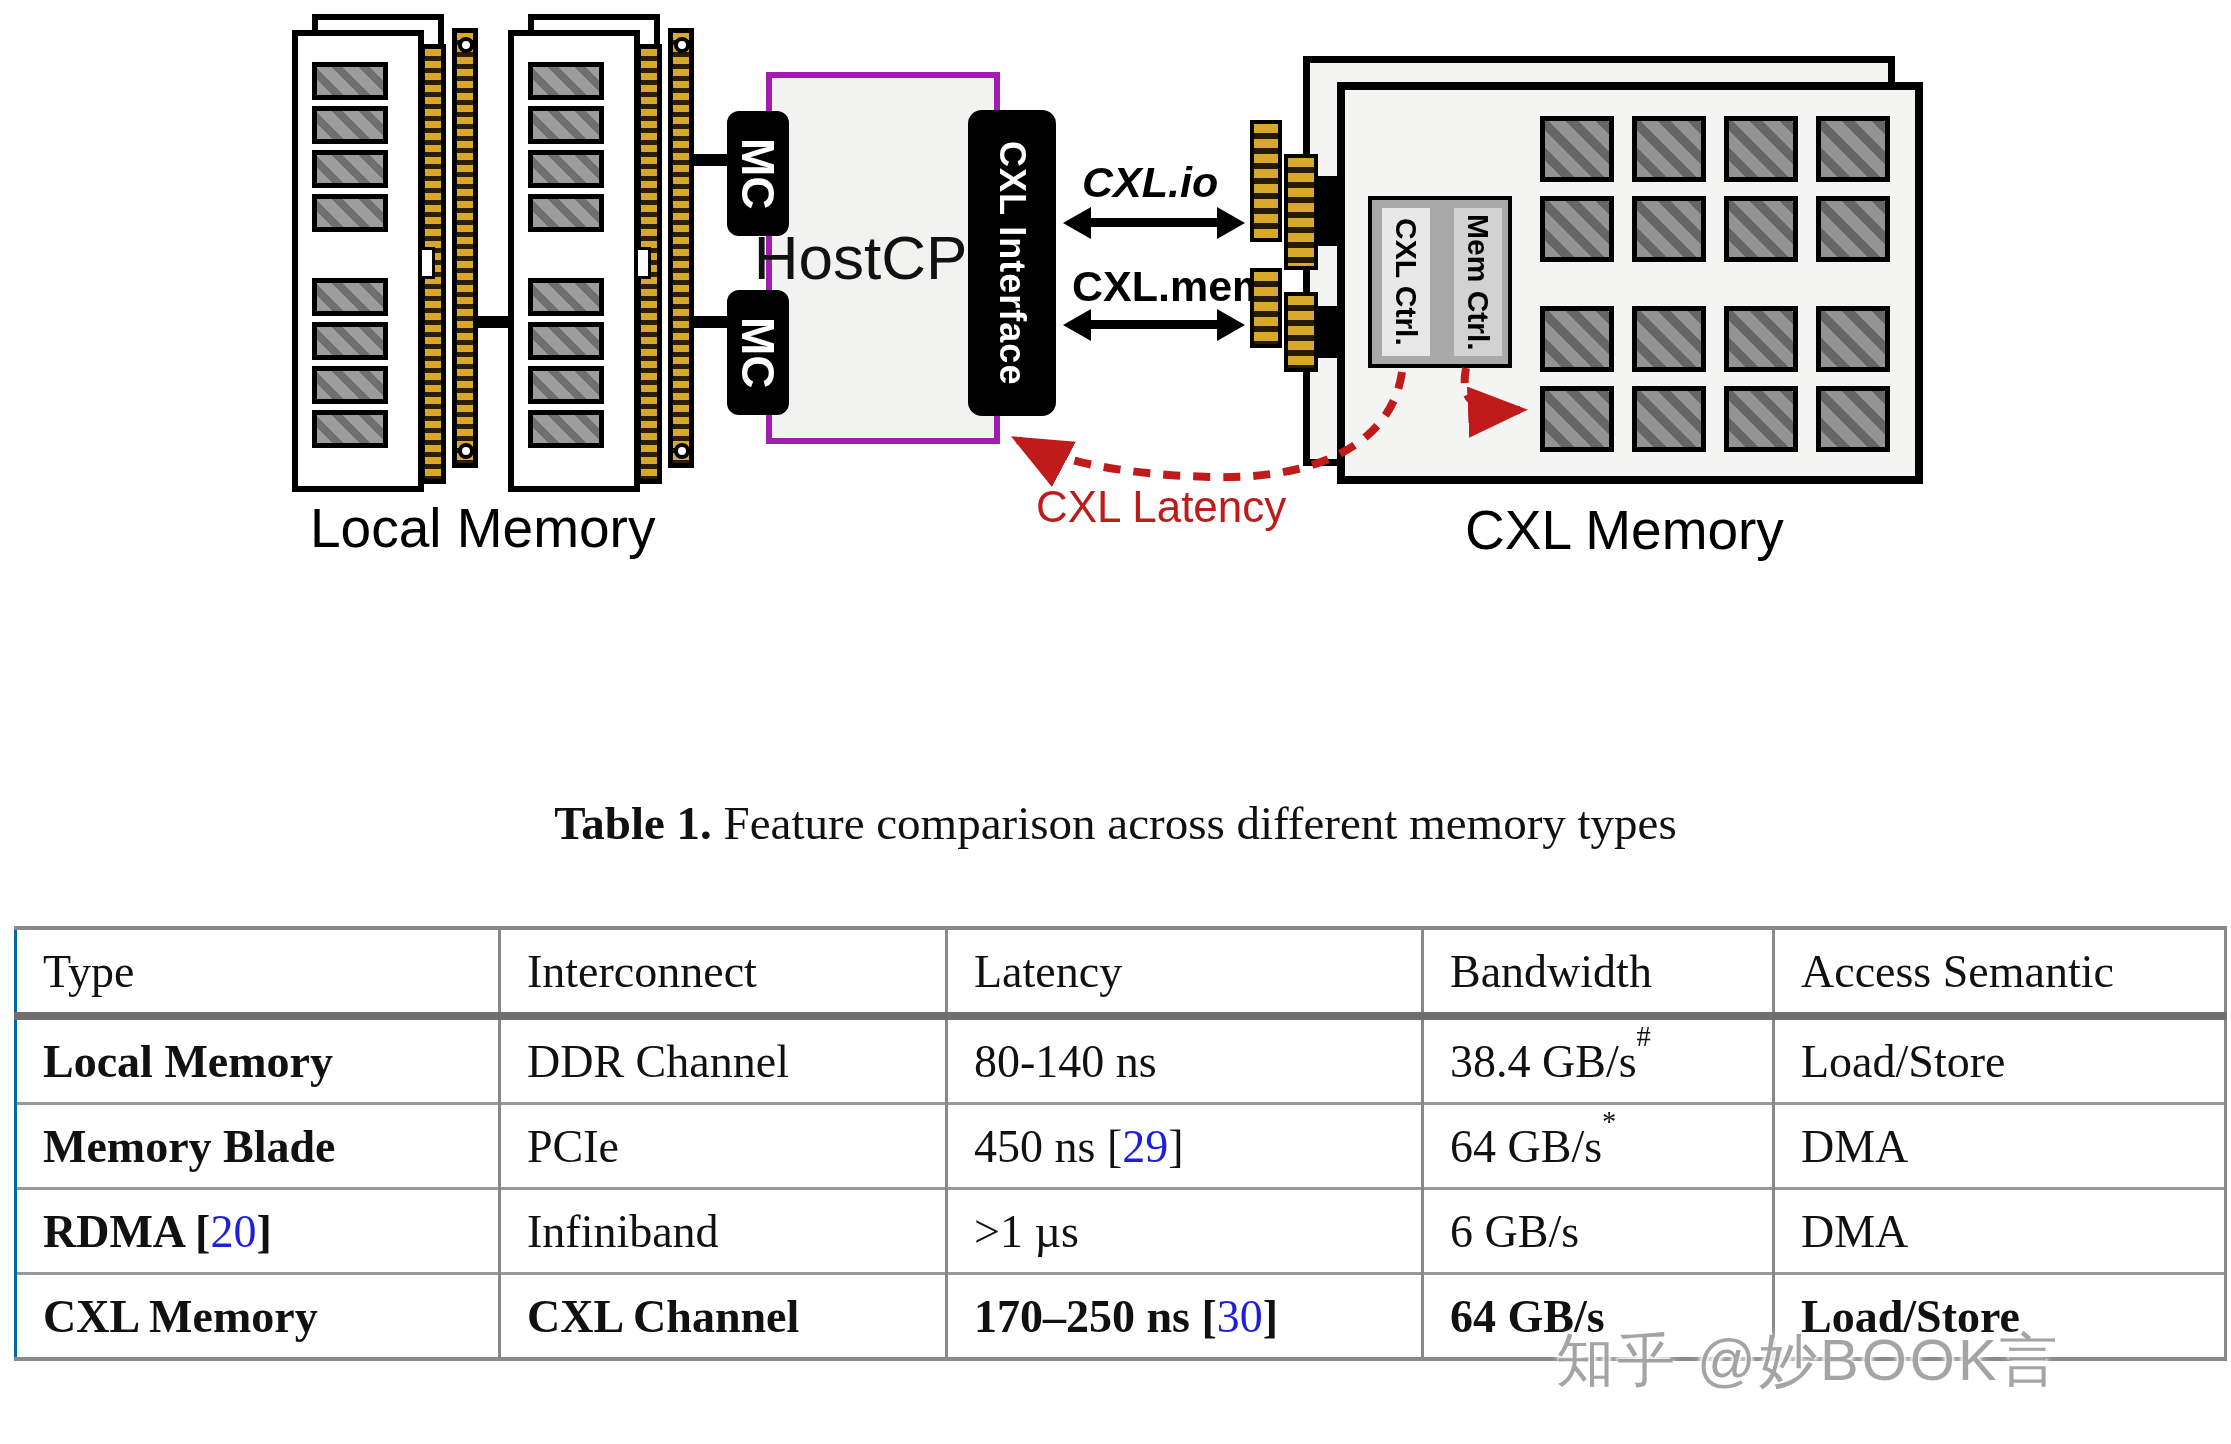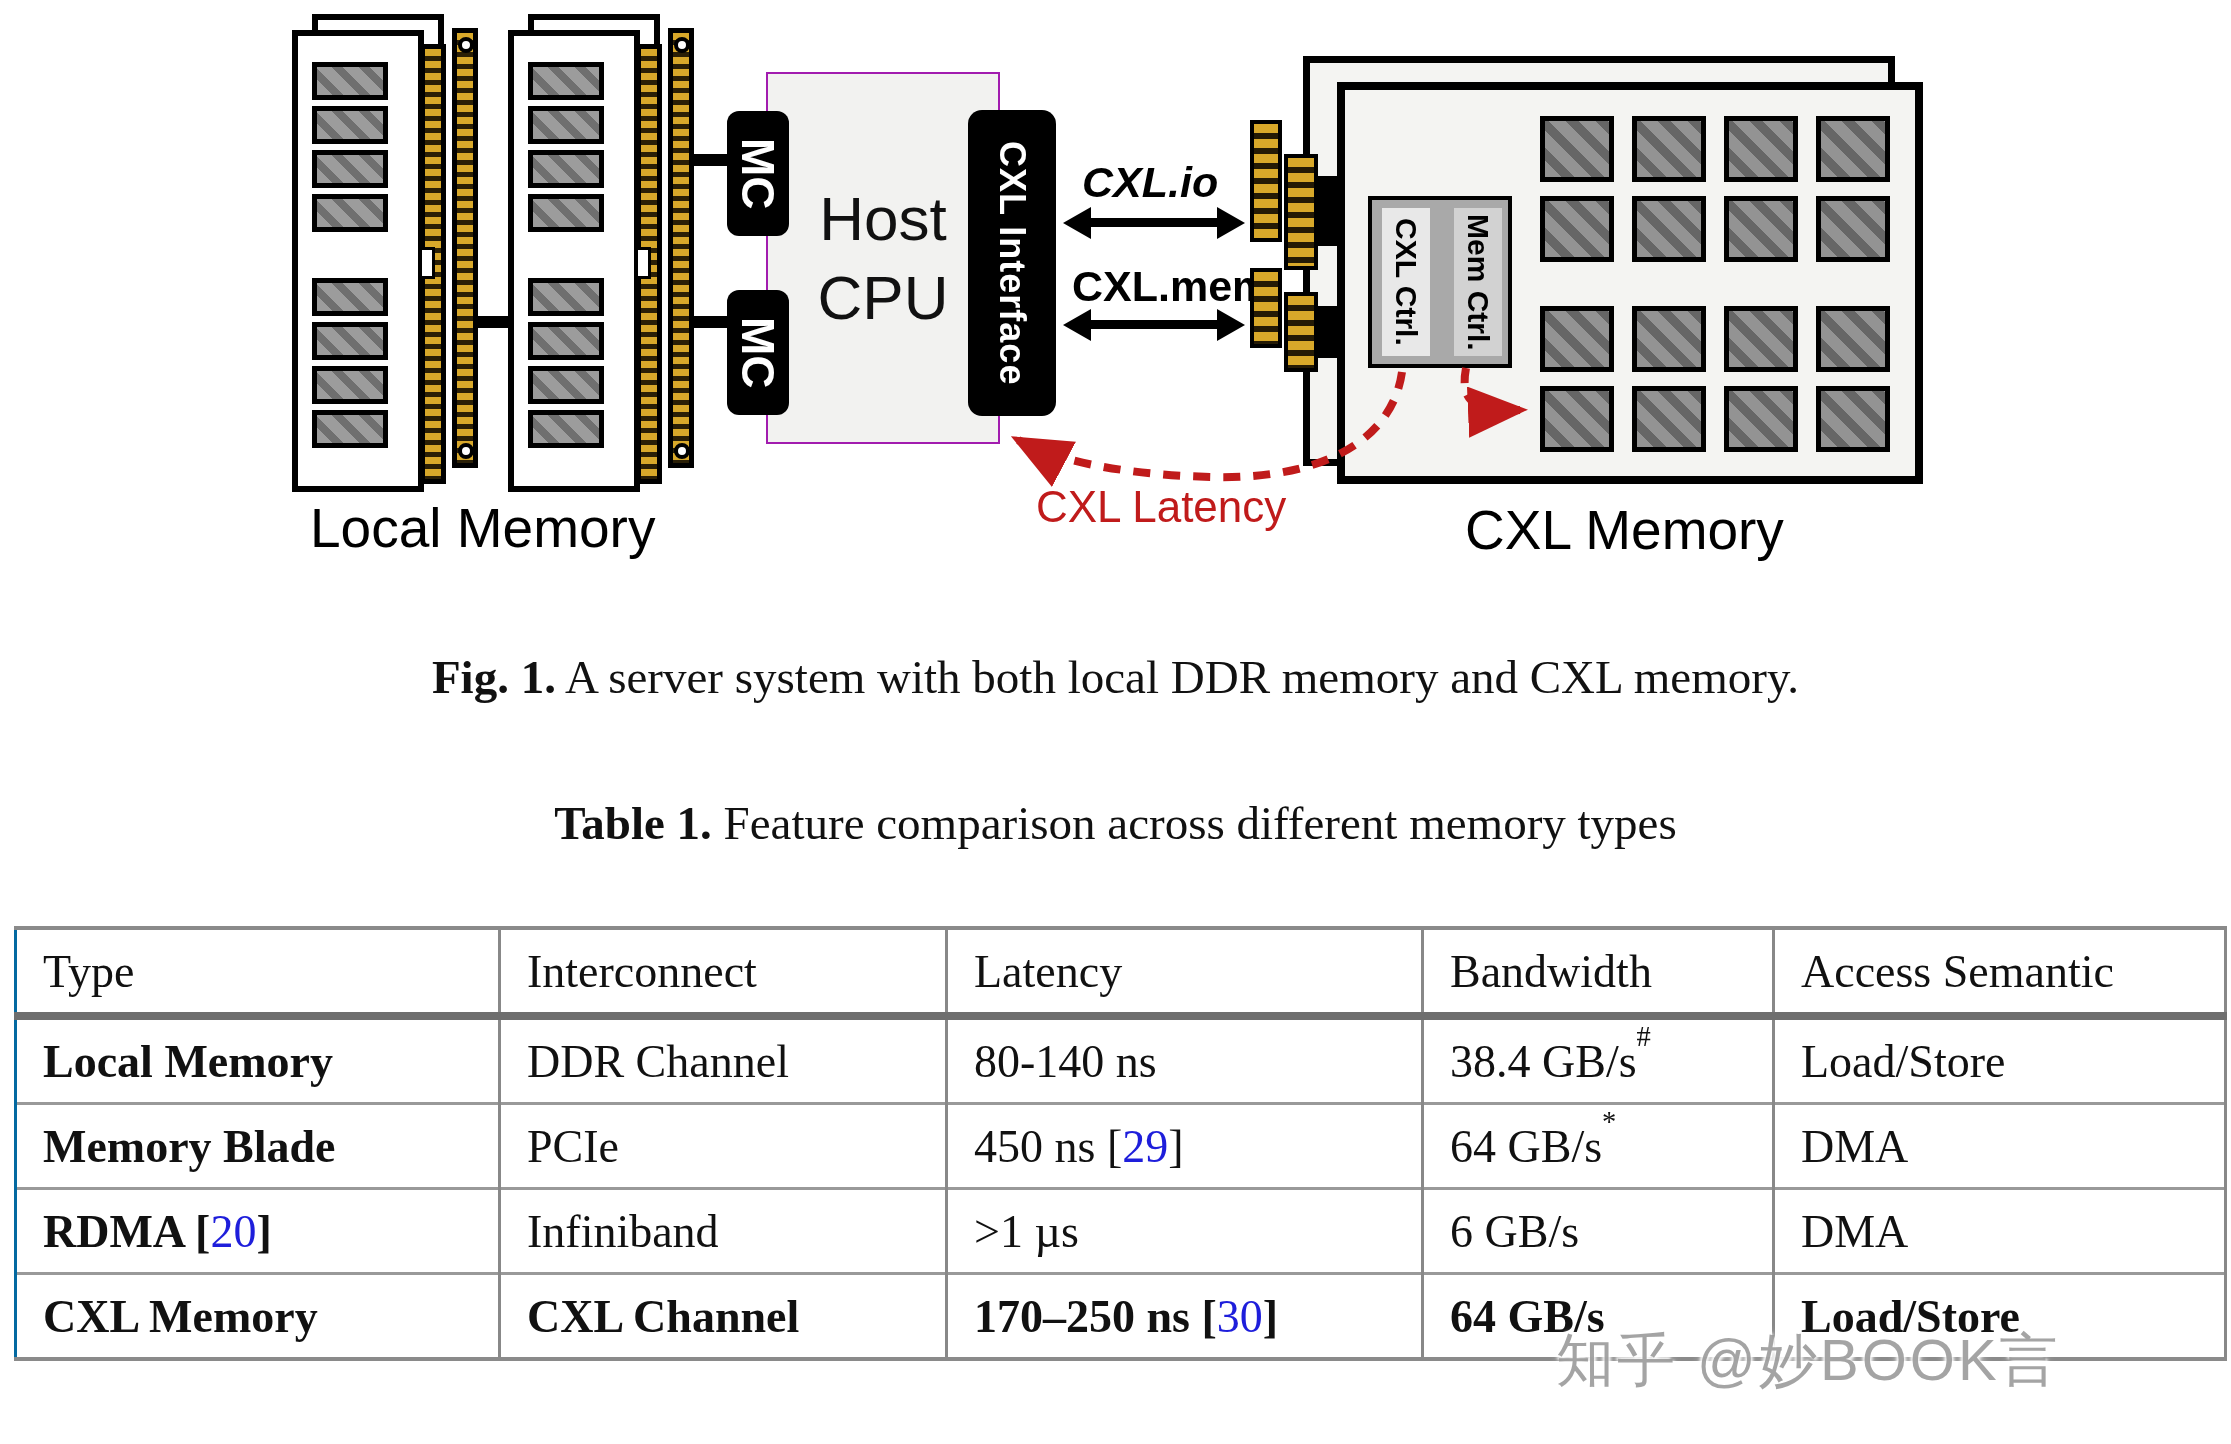--- a/index.html
+++ b/index.html
@@ -12,21 +12,21 @@
   .goldstrip{position:absolute;box-sizing:border-box;border:5px solid #000;
      background:repeating-linear-gradient(180deg,#d8a82a 0 7px,#2a1f06 7px 12px);}
   .goldstrip .notch{position:absolute;left:-6px;top:46%;width:10px;height:26px;background:#fff;border:3px solid #000;}
   .screw{position:absolute;width:16px;height:16px;border-radius:50%;background:#fff;border:4px solid #000;box-sizing:border-box;}
   .chip{position:absolute;box-sizing:border-box;border:5px solid #000;
      background:repeating-linear-gradient(45deg,#9c9c9c 0 11px,#6f6f6f 11px 19px);}
   .cardchip{position:absolute;box-sizing:border-box;border:5px solid #000;
      background:repeating-linear-gradient(45deg,#939393 0 12px,#666 12px 21px);}
   .busline{position:absolute;height:12px;background:#000;}
   .cpu{position:absolute;left:766px;top:72px;width:234px;height:372px;background:#f2f2f0;
-       border:2px solid #a21caf;box-sizing:border-box;display:flex;flex-direction:column;
+       border:6px solid #a21caf;box-sizing:border-box;display:flex;flex-direction:row;
        align-items:center;justify-content:center;}
   .cpu div{font-family:"Liberation Sans",sans-serif;font-size:62px;line-height:1.28;color:#111;}
   .mcblock{position:absolute;left:727px;width:62px;height:125px;background:#000;border-radius:12px;
        display:flex;align-items:center;justify-content:center;}
   .vtext{writing-mode:vertical-rl;text-orientation:mixed;font-family:"Liberation Sans",sans-serif;}
   .mcblock span{color:#fff;font-weight:700;font-size:46px;}
   .cxlbar{position:absolute;left:968px;top:110px;width:88px;height:306px;background:#000;border-radius:14px;
        display:flex;align-items:center;justify-content:center;}
   .cxlbar span{color:#fff;font-weight:700;font-size:36px;letter-spacing:1px;}
   .harrow{position:absolute;height:9px;background:#000;}
@@ -182,23 +182,20 @@
       </defs>
       <path d="M 1402 372 C 1392 442, 1320 480, 1210 477 C 1110 474, 1052 458, 1018 440" fill="none" stroke="#c01b1b" stroke-width="8" stroke-dasharray="17 13" marker-end="url(#ah)"></path>
       <path d="M 1466 368 C 1460 400, 1472 412, 1520 410" fill="none" stroke="#c01b1b" stroke-width="8" stroke-dasharray="15 12" marker-end="url(#ah)"></path>
     </svg>
     <div class="redlabel" style="left:1036px;top:462px;color:#c01b1b;margin-top:20px;">CXL Latency</div>
 
     <div class="biglabel" style="left:310px;top:496px;">Local Memory</div>
     <div class="biglabel" style="left:1465px;top:498px;">CXL Memory</div>
   </div>
 
-  <div class="caption" style="top:650px;">
-    <span class="cap-label">Fig. 1.</span><span> A server system with both local DDR memory and CXL memory.</span>
-  </div>
   <div class="caption" style="top:796px;">
     <span class="cap-label">Table 1.</span><span> Feature comparison across different memory types</span>
   </div>
 
   <table class="cmp">
     <colgroup>
         <col style="width:484px">
         <col style="width:447px">
         <col style="width:476px">
         <col style="width:351px">

